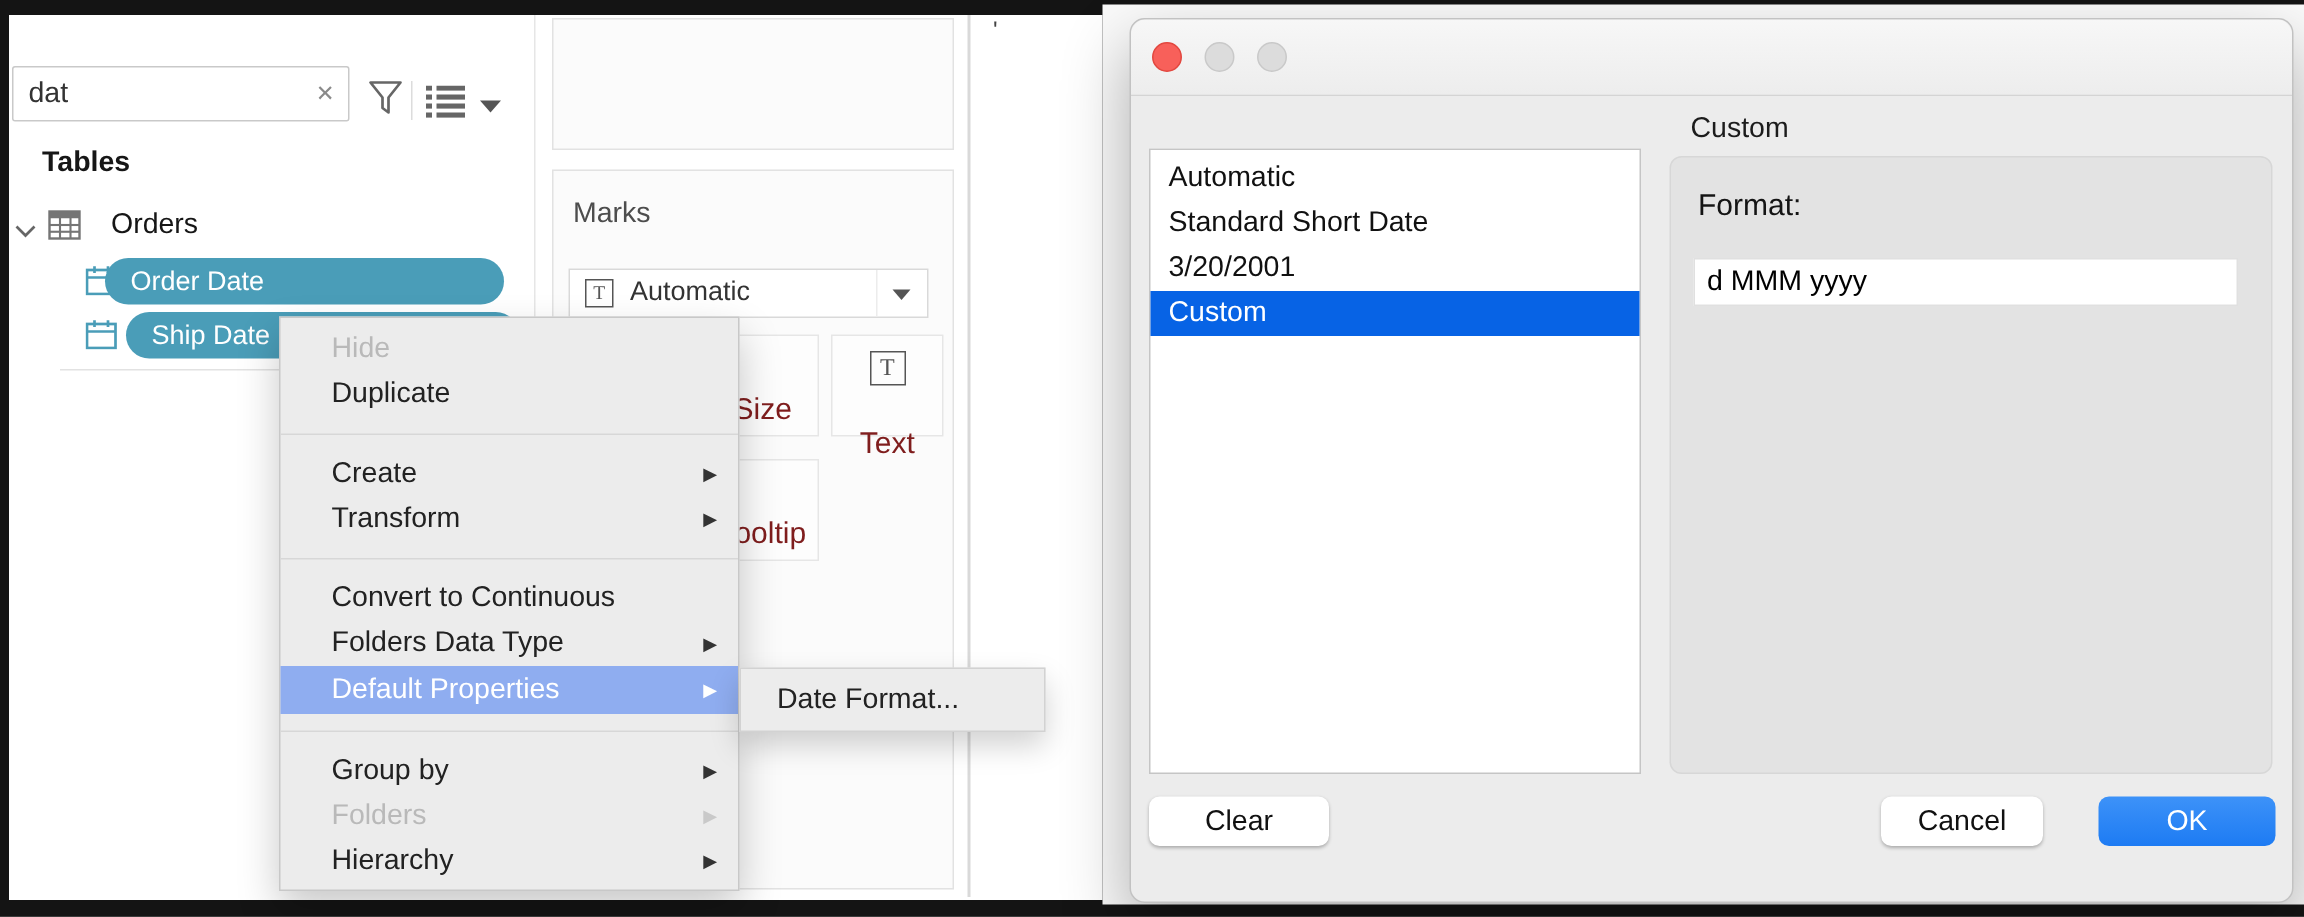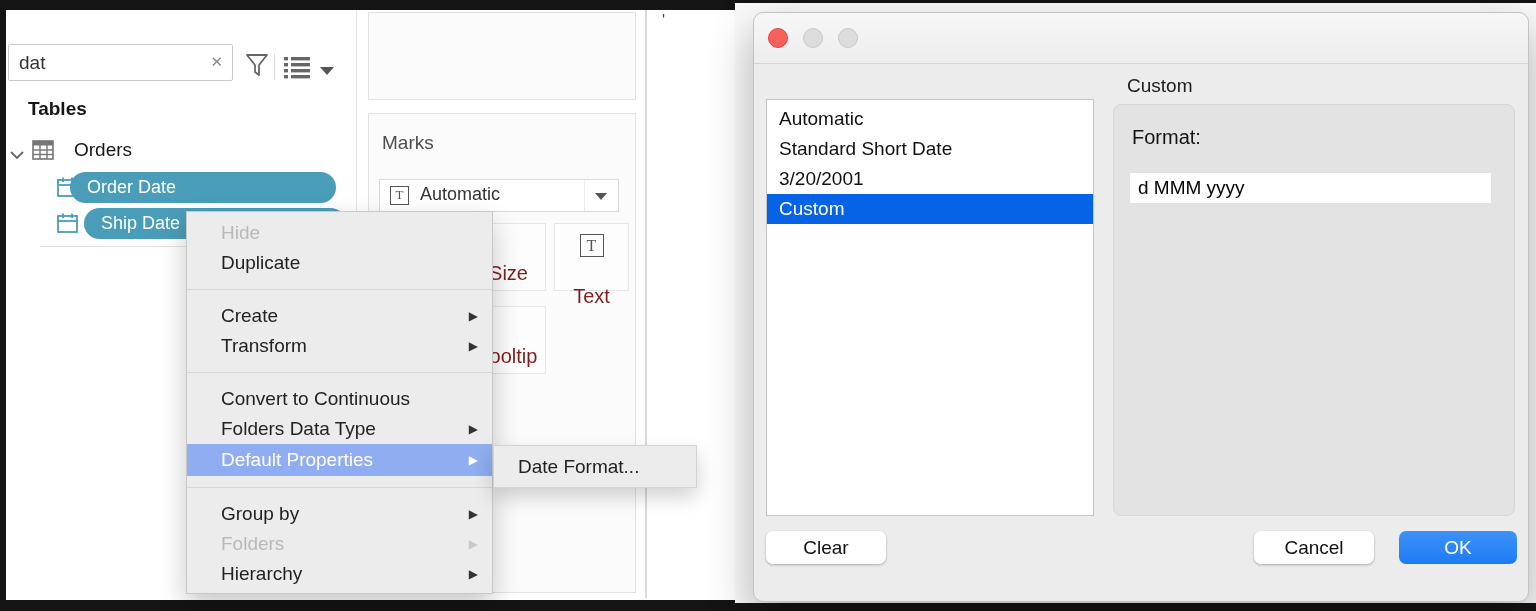--- a/index.html
+++ b/index.html
@@ -102,21 +102,21 @@
     background:#e3e3e3; border:1px solid #d7d7d7; border-radius:8px; }
   .format-label { position:absolute; left:18px; top:21px; font-size:20px; color:#141414; }
   .format-input { position:absolute; left:15px; top:55px; width:363px; height:32px; background:#fff;
     border:1px solid #e0e0e0; font-size:19px; padding-left:8px; color:#000; outline:none;
     font-family:"Liberation Sans",sans-serif;margin-top:12px; }
 
   .dlg-btn { position:absolute; top:502px; height:33px; border:none; border-radius:7px; font-size:19px;
     font-family:"Liberation Sans",sans-serif;margin-top:16px; }
   .btn-white { background:#fff; color:#111; box-shadow:0 1px 2.5px rgba(0,0,0,.28); }
   .btn-clear { left:12px; width:120px; }
-  .btn-cancel { left:500px; width:120px; }
+  .btn-cancel { left:500px; width:108px; }
   .btn-ok { left:645px; width:118px; background:linear-gradient(#3D92F8,#1D7BF3); color:#fff; }
 </style>
 </head>
 <body>
 
 <div class="frame">
 
   <div class="shot-left">
 
     <div class="search-box">

